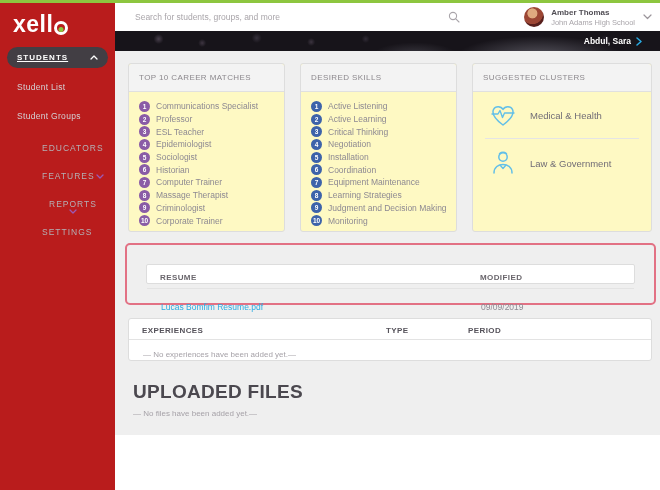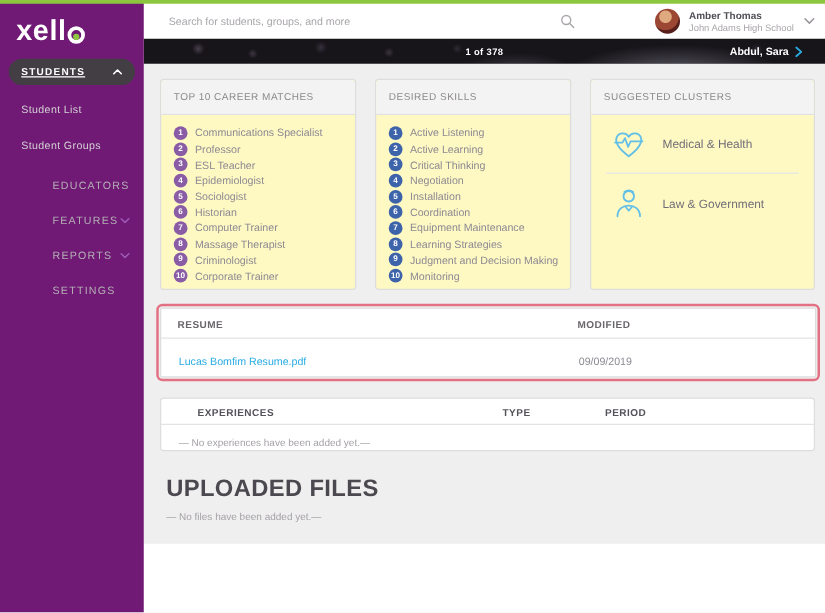--- a/index.html
+++ b/index.html
@@ -2,21 +2,21 @@
 <html><head>
 <meta charset="utf-8">
 <style>
   * { margin:0; padding:0; box-sizing:border-box; }
   html,body { width:660px; height:490px; }
   body { font-family:"Liberation Sans", sans-serif; background:#fff; position:relative; overflow:hidden; }
 
   .green-strip { position:absolute; left:0; top:0; width:660px; height:3px; background:#8dc63f; z-index:50; }
 
   
-  .sidebar { position:absolute; left:0; top:0; width:115px; height:490px; background:#701a75; z-index:10; }
+  .sidebar { position:absolute; left:0; top:0; width:115px; height:490px; background:#b91c1c; z-index:10; }
   .logo { position:absolute; left:13px; top:11px; color:#fff; font-size:23px; font-weight:700; letter-spacing:.5px; display:flex; align-items:center; }
   .logo-o { display:inline-block; width:14px; height:14px; border:3px solid #fff; border-radius:50%; margin-left:1px; position:relative; top:3px; }
   .logo-dot { position:absolute; bottom:0px; left:50%; transform:translateX(-50%); width:5px; height:5px; background:#8dc63f; border-radius:50%; }
   .nav-pill { position:absolute; left:7px; top:47px; width:101px; height:21px; background:#423e44; border-radius:11px; display:flex; align-items:center; justify-content:space-between; padding:0 10px; cursor:pointer; }
   .nav-pill span.lbl { color:#fff; font-size:8px; font-weight:700; letter-spacing:1px;text-decoration:underline; }
   .subitem { position:absolute; left:17px; color:#d4d1d5; font-size:8.5px; letter-spacing:.3px; cursor:pointer; }
   .navitem { position:absolute; left:12px; width:92px; color:#b4b0b5; font-size:8.5px; letter-spacing:1px; cursor:pointer; display:flex; justify-content:space-between; align-items:center;padding-left:30px; }
 
   
   .header { position:absolute; left:115px; top:3px; width:545px; height:25px; background:#fff; z-index:5; }
@@ -54,29 +54,29 @@
   .badge { width:11px; height:11px; border-radius:50%; color:#fff; font-size:6.5px; font-weight:700; display:flex; align-items:center; justify-content:center; flex:0 0 11px; }
   .badge.purple { background:#8a5ca6; }
   .badge.blue { background:#3d63aa; }
   .rank-label { font-size:8.5px; color:#8d8992; margin-left:6px; white-space:nowrap; }
 
   .cluster-row { display:flex; align-items:center; gap:13px; padding:10px 0 10px 16px; cursor:pointer; }
   .cluster-divider { height:1px; background:#e5e5e5; margin:0 12px; }
   .cluster-label { font-size:9.5px; color:#716d76; }
 
   
-  .highlight-wrap { position:absolute; left:125px; top:243px; width:531px; height:62px; border:2px solid #e27184; border-radius:5px; padding:1px; background:transparent; z-index:6; }
+  .highlight-wrap { position:absolute; left:125px; top:243px; width:531px; height:62px; border:2px solid #e27184; border-radius:5px; padding:19px; background:transparent; z-index:6; }
   .resume-card { width:100%; height:100%; background:#fff; border:1px solid #ddd; border-radius:2px; position:relative; }
   .t-head { position:absolute; top:0; left:0; right:0; height:24px; border-bottom:1px solid #e3e3e3; }
   .t-col { position:absolute; top:8px; font-size:8px; font-weight:700; letter-spacing:.4px; color:#6a666c; }
   .resume-link { position:absolute; left:14px; top:37px; font-size:8.5px; color:#29abe2; cursor:pointer; text-decoration:none; }
   .resume-date { position:absolute; left:334px; top:37px; font-size:8.5px; color:#8d8992; }
 
   .exp-card { position:absolute; left:128px; top:318px; width:524px; height:43px; background:#fff; border:1px solid #ddd; border-radius:3px; }
-  .exp-card .t-col { color:#55525a;margin-left:16px; }
+  .exp-card .t-col { color:#55525a; }
   .empty-text { position:absolute; left:14px; top:31px; font-size:8px; color:#a6a2a8; }
 
   .uploaded-title { position:absolute; left:133px; top:381px; font-size:19px; font-weight:800; color:#4b484f; letter-spacing:.3px; }
   .uploaded-empty { position:absolute; left:133px; top:409px; font-size:8px; color:#a6a2a8; }
 
   svg { display:block; }
 </style>
 </head>
 <body>
 
@@ -106,21 +106,21 @@
     <span>EDUCATORS</span>
   </div>
   <div class="navitem" style="top:171px;">
     <span>FEATURES</span>
     <span>
       <svg width="8" height="5" viewBox="0 0 8 5">
           <polyline points="1,1 4,4 7,1" fill="none" stroke="#9b59b6" stroke-width="1.3" stroke-linecap="round" stroke-linejoin="round"></polyline>
         </svg>
     </span>
   </div>
-  <div class="navitem" style="top:199px;">
+  <div class="navitem" style="top:199px;flex-direction:column;">
     <span>REPORTS</span>
     <span>
       <svg width="8" height="5" viewBox="0 0 8 5">
           <polyline points="1,1 4,4 7,1" fill="none" stroke="#9b59b6" stroke-width="1.3" stroke-linecap="round" stroke-linejoin="round"></polyline>
         </svg>
     </span>
   </div>
   <div class="navitem" style="top:227px;">
     <span>SETTINGS</span>
   </div>
@@ -142,21 +142,20 @@
     </div>
     <span class="user-chevron">
       <svg width="9" height="6" viewBox="0 0 9 6">
           <polyline points="1,1 4.5,4.5 8,1" fill="none" stroke="#9b959b" stroke-width="1.2" stroke-linecap="round" stroke-linejoin="round"></polyline>
         </svg>
     </span>
   </div>
 </div>
 
 <div class="banner">
-  <div class="banner-count">1 of 378</div>
   <div class="banner-student">
     <span>Abdul, Sara</span>
     <svg width="6" height="9" viewBox="0 0 6 9">
         <polyline points="1,1 5,4.5 1,8" fill="none" stroke="#29abe2" stroke-width="1.5" stroke-linecap="round" stroke-linejoin="round"></polyline>
       </svg>
   </div>
 </div>
 
 <div class="content-bg"></div>
 

